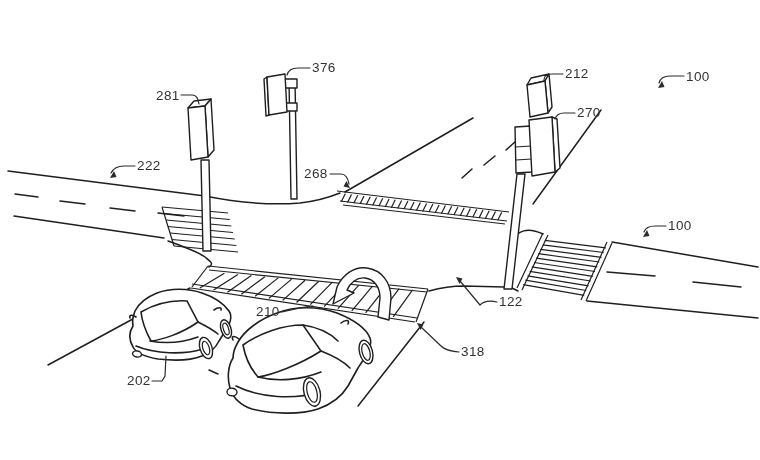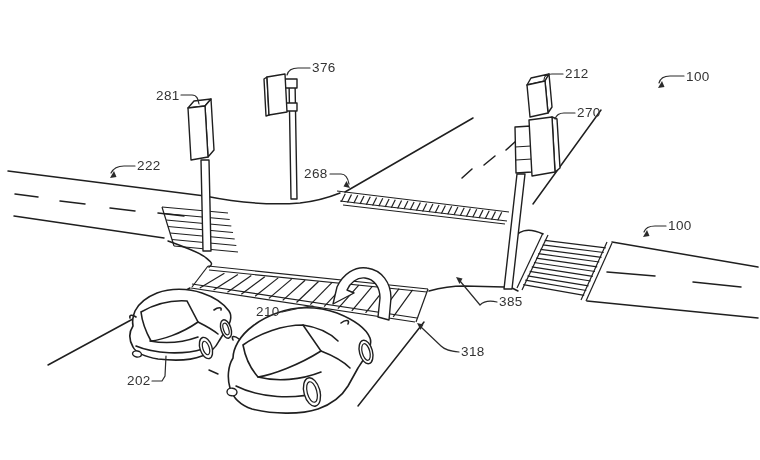--- a/index.html
+++ b/index.html
@@ -257,21 +257,21 @@
     <path class="leader" d="M459,352 C450,351 445,350 441,346 L421,327"></path>
     <path class="ahead" d="M417,323 L423.5,324.5 L420.5,330 Z"></path>
     <path class="leader" d="M282,312 L300,308 C306,307 310,306 313,306"></path>
     <path class="leader" d="M152,381 L162,381 L165,376 L166,356"></path>
   </g>
 </svg>
 
   <div class="ref-label" style="left:686px;top:69px">100</div>
   <div class="ref-label" style="left:127px;top:373px">202</div>
   <div class="ref-label" style="left:304px;top:166px">268</div>
-  <div class="ref-label" style="left:499px;top:294px">385</div>
+  <div class="ref-label" style="left:499px;top:294px">122</div>
   <div class="ref-label" style="left:461px;top:344px">318</div>
   <div class="ref-label" style="left:256px;top:304px">210</div>
   <div class="ref-label" style="left:565px;top:66px">212</div>
   <div class="ref-label" style="left:156px;top:88px">281</div>
   <div class="ref-label" style="left:312px;top:60px">376</div>
   <div class="ref-label" style="left:577px;top:105px">270</div>
   <div class="ref-label" style="left:668px;top:218px">100</div>
   <div class="ref-label" style="left:137px;top:158px">222</div>
 </div>
 

